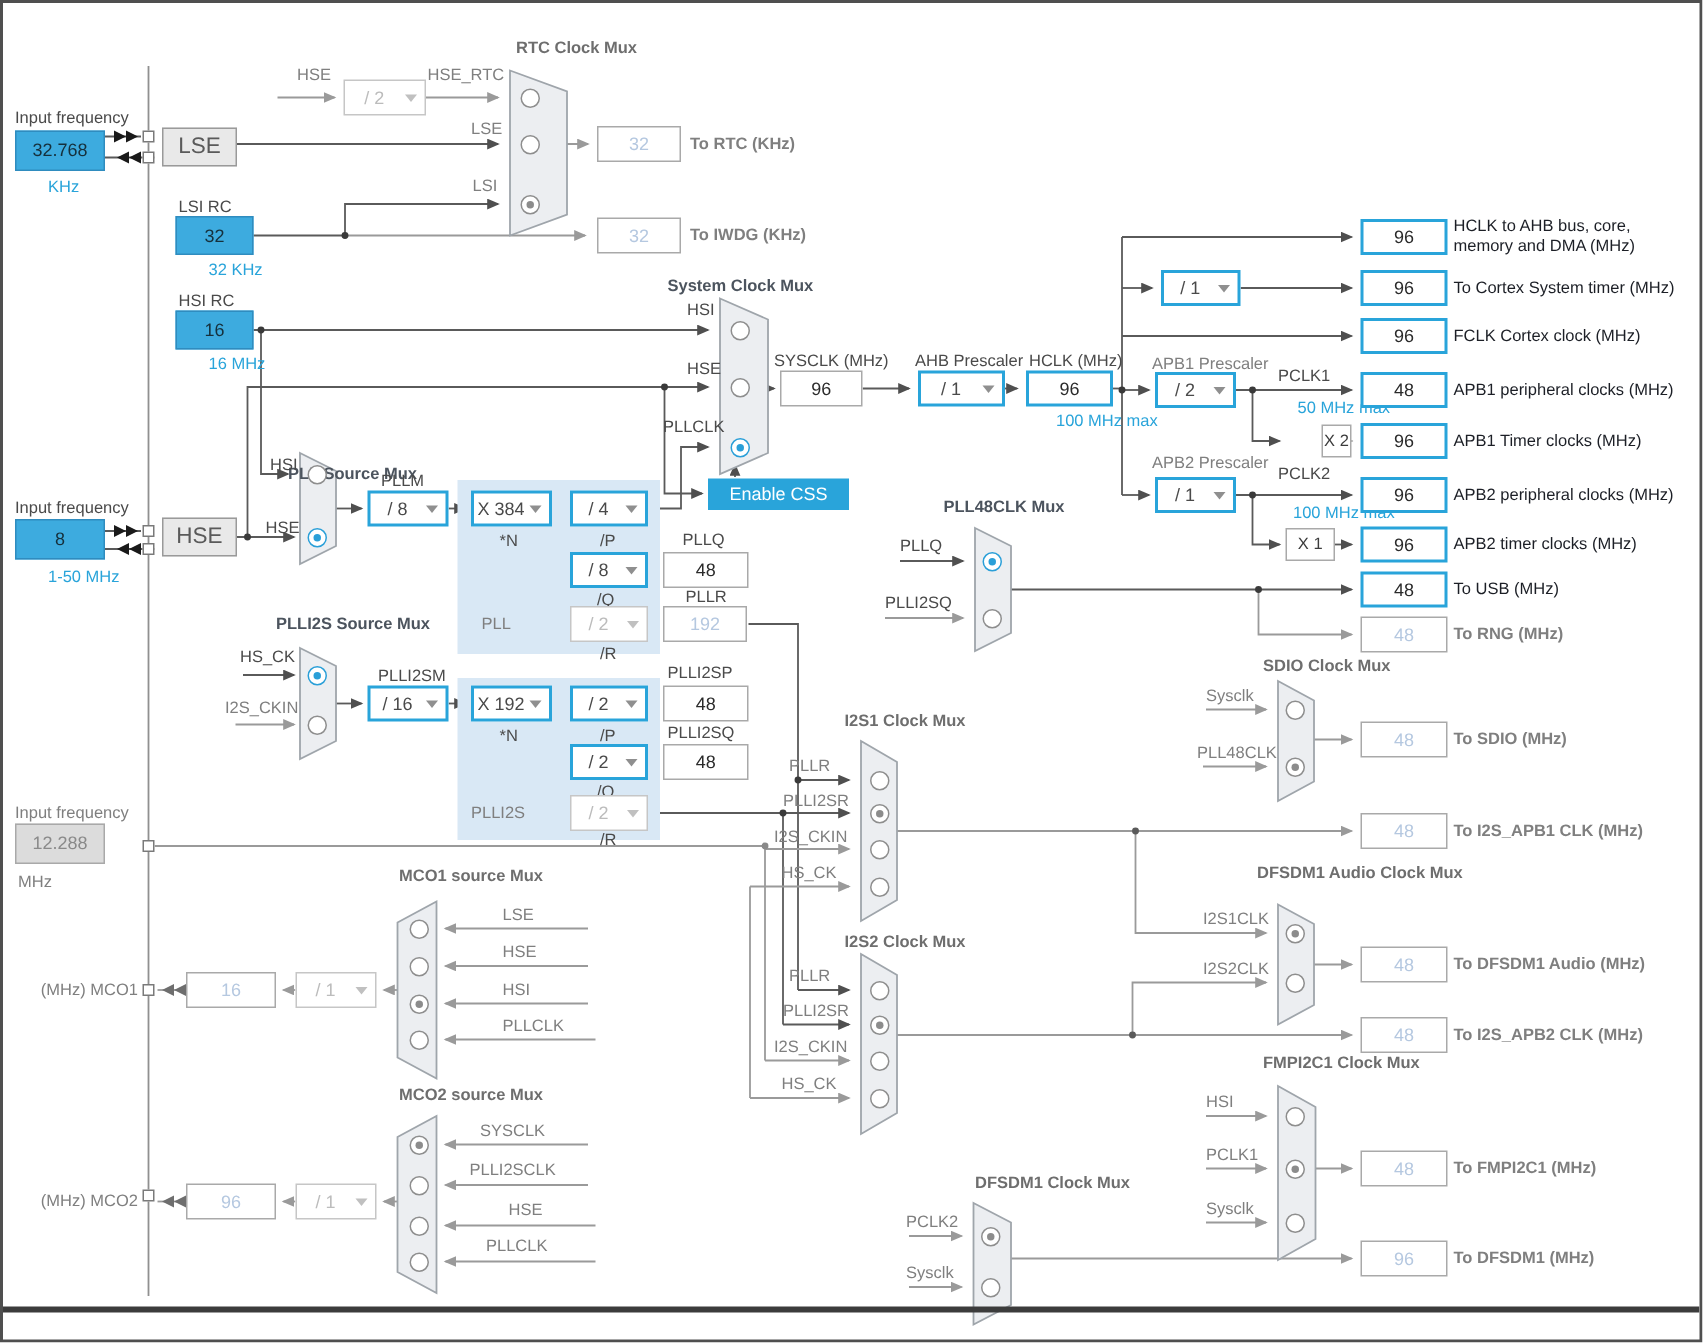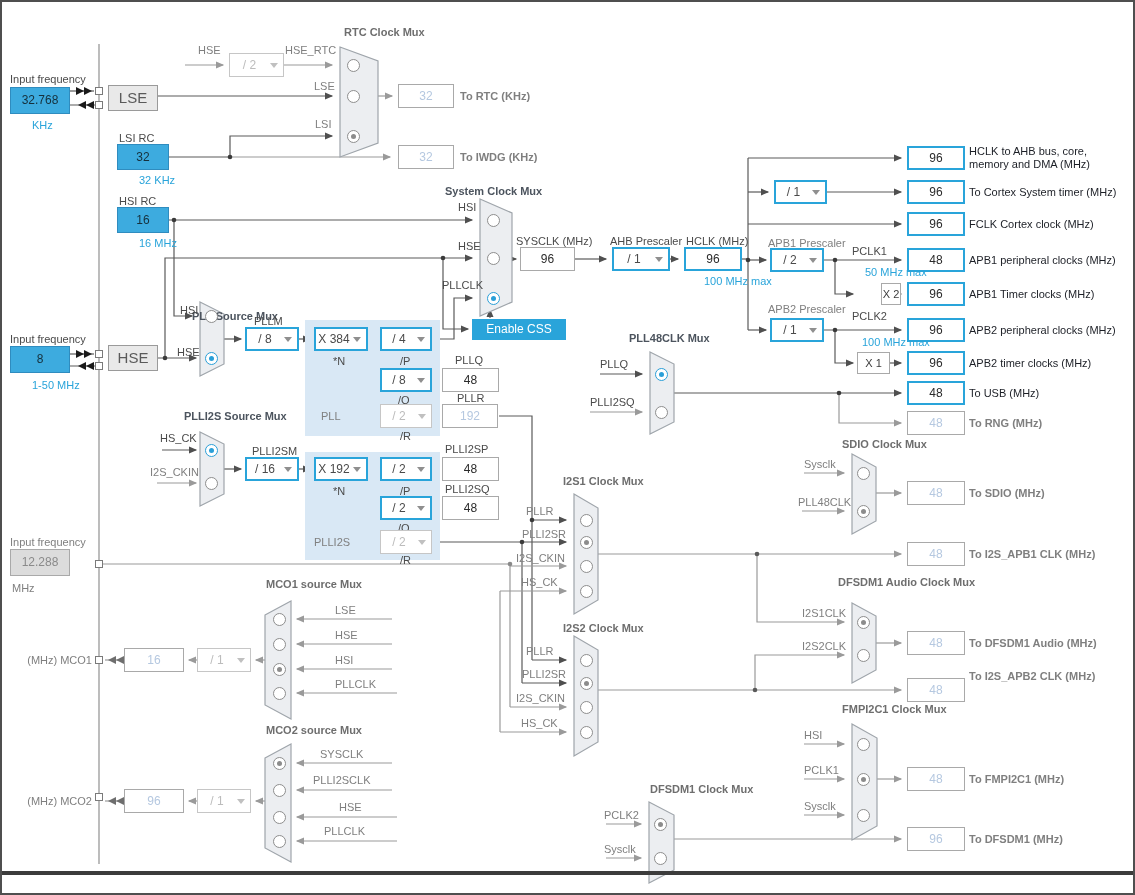--- a/index.html
+++ b/index.html
@@ -339,21 +339,21 @@
 <div class="abs navy" style="left:967px;top:385px;">To USB (MHz)</div>
 <div class="abs vbox dim" style="left:905px;top:409px;width:58px;">48</div>
 <div class="abs lblb" style="left:967px;top:415px;">To RNG (MHz)</div>
 <div class="abs vbox dim" style="left:905px;top:479px;width:58px;">48</div>
 <div class="abs lblb" style="left:967px;top:485px;">To SDIO (MHz)</div>
 <div class="abs vbox dim" style="left:905px;top:540px;width:58px;">48</div>
 <div class="abs lblb" style="left:967px;top:546px;">To I2S_APB1 CLK (MHz)</div>
 <div class="abs vbox dim" style="left:905px;top:629px;width:58px;">48</div>
 <div class="abs lblb" style="left:967px;top:635px;">To DFSDM1 Audio (MHz)</div>
 <div class="abs vbox dim" style="left:905px;top:676px;width:58px;">48</div>
-<div class="abs lblb" style="left:967px;top:668px;">To I2S_APB2 CLK (MHz)</div>
+<div class="abs lblb" style="left:967px;top:682px;">To I2S_APB2 CLK (MHz)</div>
 <div class="abs vbox dim" style="left:905px;top:765px;width:58px;">48</div>
 <div class="abs lblb" style="left:967px;top:771px;">To FMPI2C1 (MHz)</div>
 <div class="abs vbox dim" style="left:905px;top:825px;width:58px;">96</div>
 <div class="abs lblb" style="left:967px;top:831px;">To DFSDM1 (MHz)</div>
 
 <div class="abs titled" style="left:190px;top:308px;">PLL Source Mux</div>
 <div class="abs dark" style="left:178px;top:302px;">HSI</div>
 <div class="abs dark" style="left:175px;top:344px;">HSE</div>
 <div class="r" style="left:203px;top:308px;"></div>
 <div class="r b" style="left:203px;top:350px;"></div>

